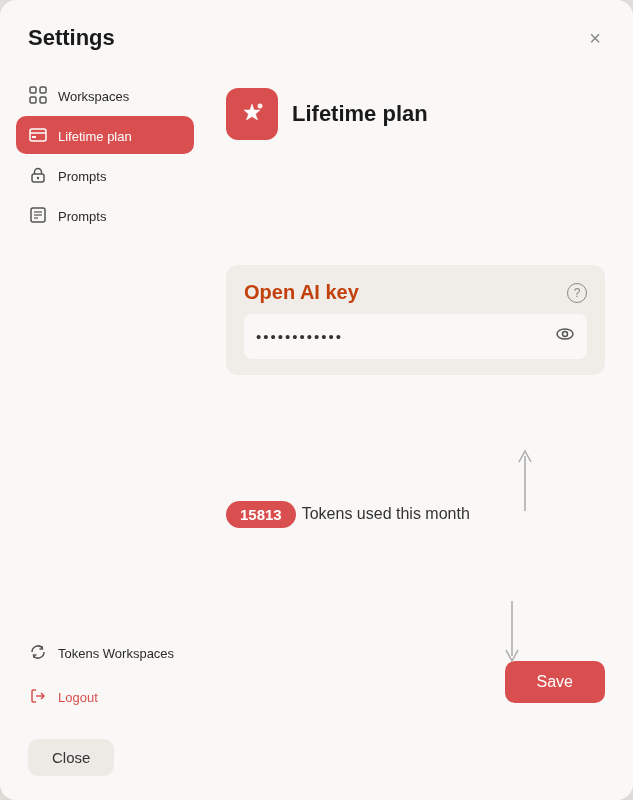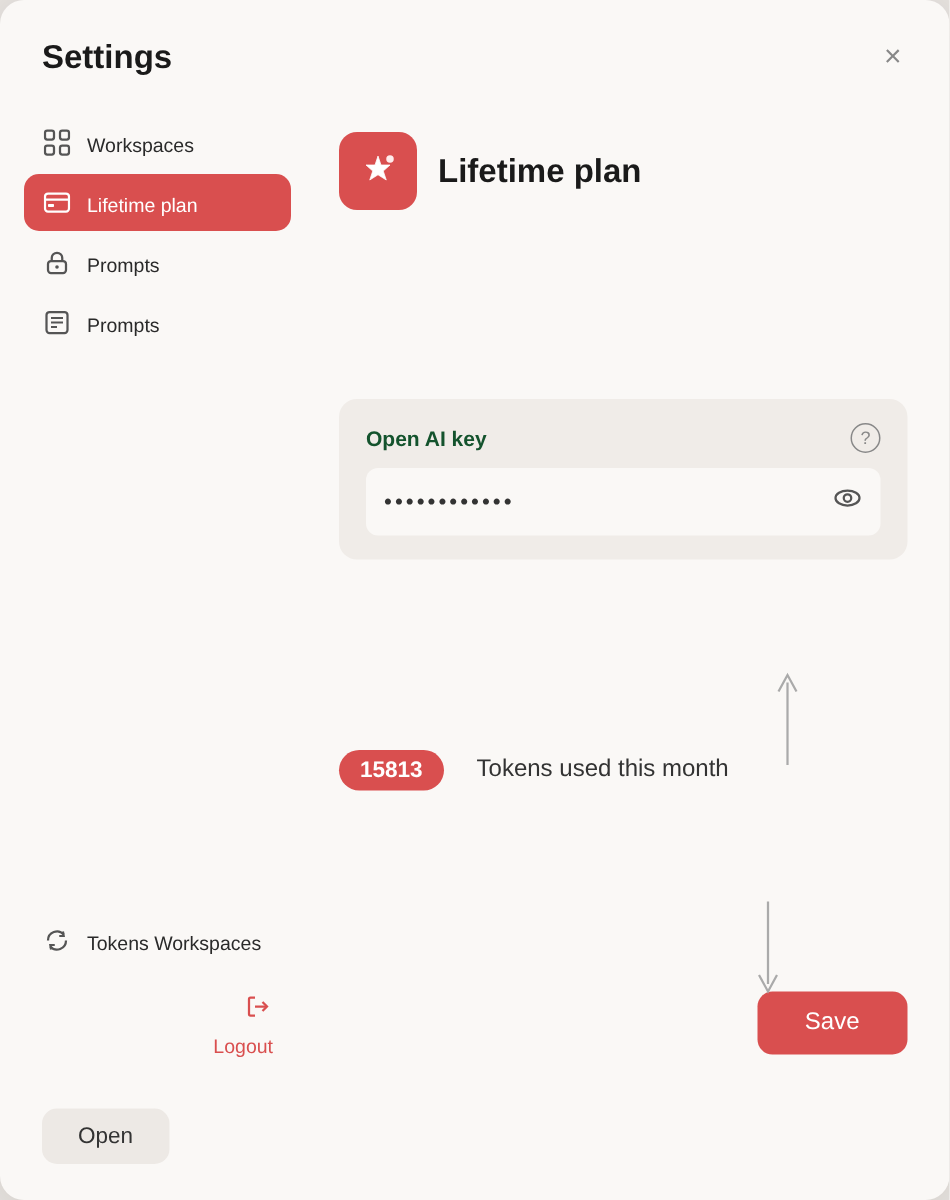--- a/index.html
+++ b/index.html
@@ -79,21 +79,20 @@
       color: #fff;
     }
 
     .sidebar-item.active .item-icon {
       color: #fff;
     }
 
     .sidebar-item.logout {
       color: #d94f4f;
       margin-top: 4px;
-      flex-direction: column;
     }
 
     .sidebar-item.logout .item-icon {
       color: #d94f4f;
     }
 
     .sidebar-spacer {
       flex: 1;
     }
 
@@ -150,23 +149,23 @@
       gap: 10px;
     }
 
     .section-label-row {
       display: flex;
       align-items: center;
       justify-content: space-between;
     }
 
     .section-label {
-      font-size: 14px;
+      font-size: 20px;
       font-weight: 600;
-      color: #14532d;
+      color: #c2410c;
     }
 
     .help-icon {
       width: 20px;
       height: 20px;
       border: 1.5px solid #888;
       border-radius: 50%;
       display: flex;
       align-items: center;
       justify-content: center;
@@ -197,21 +196,21 @@
     .eye-icon {
       color: #555;
       font-size: 18px;
       cursor: pointer;
     }
 
     
     .tokens-row {
       display: flex;
       align-items: center;
-      gap: 22px;
+      gap: 6px;
     }
 
     .tokens-badge {
       background: #d94f4f;
       color: #fff;
       border-radius: 20px;
       padding: 5px 14px;
       font-size: 15px;
       font-weight: 700;
       white-space: nowrap;
@@ -400,15 +399,15 @@
         <svg width="50" height="75" viewBox="0 0 50 75" fill="none" style="position:absolute; right:68px; top:-65px;">
           <path d="M25 5 C25 5 25 50 25 60" stroke="#aaa" stroke-width="1.5" fill="none"></path>
           <polyline points="19,54 25,65 31,54" stroke="#aaa" stroke-width="1.5" fill="none"></polyline>
         </svg>
         <button class="save-btn">Save</button>
       </div>
     </div>
   </div>
 
   <div class="modal-footer">
-    <button class="close-footer-btn">Open</button>
+    <button class="close-footer-btn">Close</button>
   </div>
 </div>
 
 </body></html>

